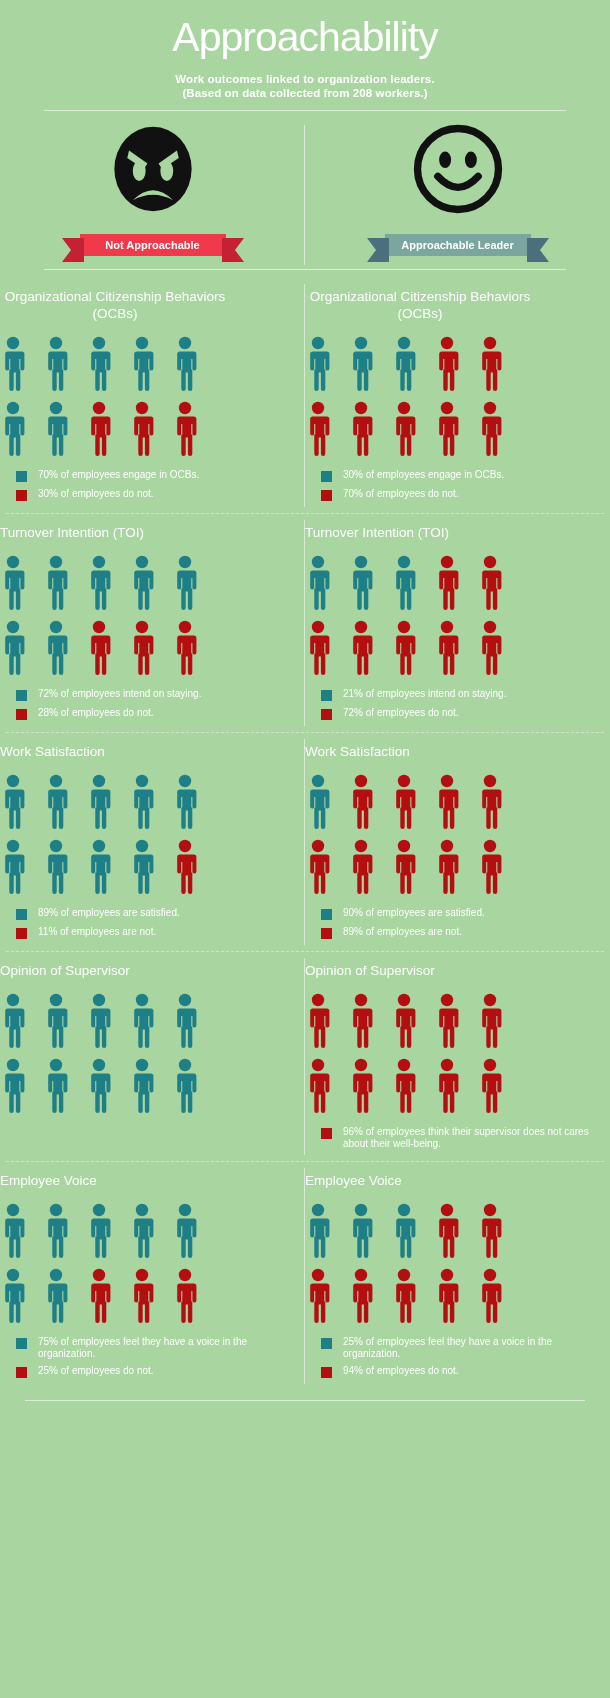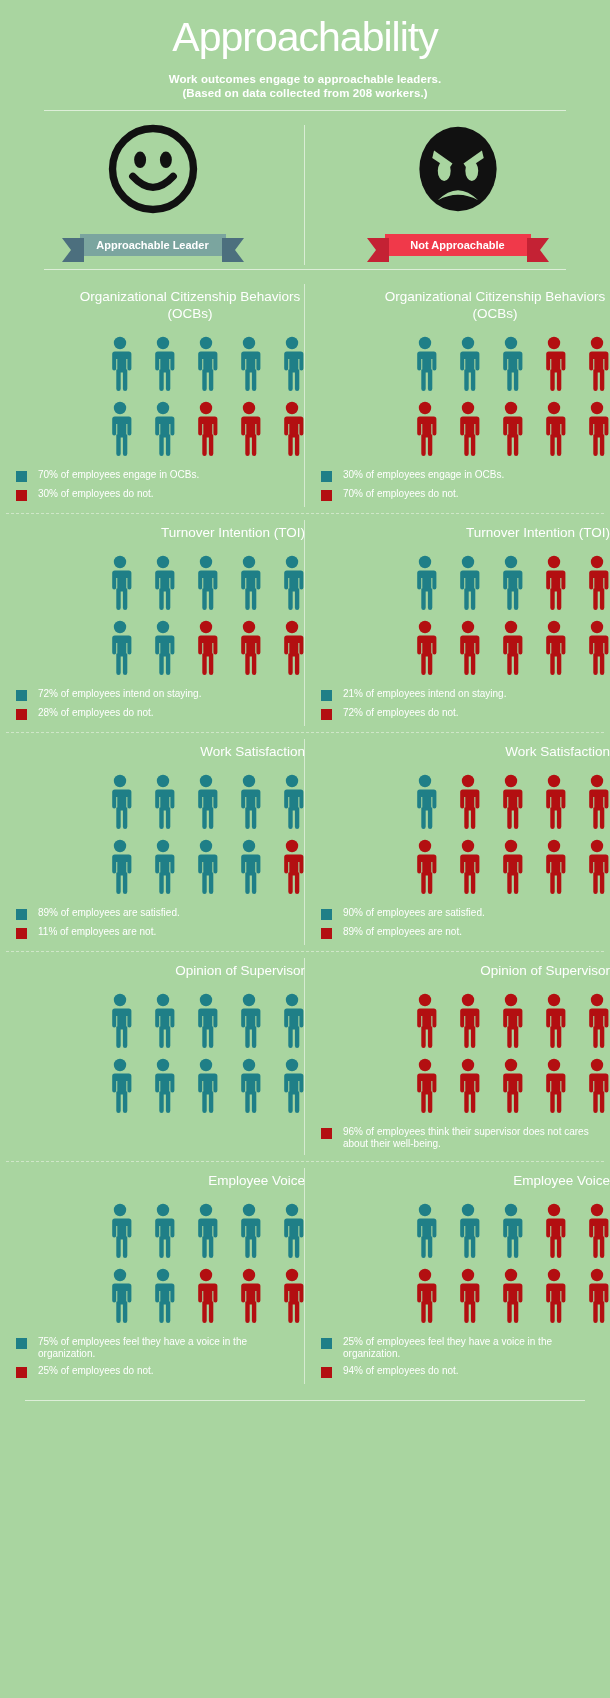--- a/index.html
+++ b/index.html
@@ -39,21 +39,21 @@
   .ribbon .tail.l { left:-18px; }
   .ribbon .tail.r { right:-18px; }
 
   #vdiv-top { position:absolute; left:304px; top:2px; width:1px; height:140px; background:#e6f2e2; opacity:.8; }
 
   
   #sections { margin-top:8px; position:relative; }
   .sec { display:flex; position:relative; }
   .sec .vdiv { position:absolute; left:304px; top:6px; bottom:6px; width:1px; background:#e6f2e2; opacity:.75; }
   .sec-sep { height:0; border-top:1px dashed #cfe6c8; margin:0 6px; }
-  .col { width:305px; padding:10px 0 6px 0; display:flex; flex-direction:column; align-items:flex-end; }
+  .col { width:305px; padding:10px 0 6px 0; display:flex; flex-direction:column; align-items:flex-start; }
   .sec-title {
     color:#ffffff; font-size:13.5px; line-height:17px; text-align:center;
     font-weight:400; max-width:230px;
   }
   .people { margin-top:14px; }
   .prow { display:flex; justify-content:center; gap:17px; margin-bottom:9px; }
   .prow:last-child { margin-bottom:0; }
   .legend { width:100%; padding-left:16px; margin-top:12px; }
   .lrow { display:flex; align-items:flex-start; margin-bottom:6px; }
   .swatch { width:11px; height:11px; flex:0 0 11px; margin-top:2px; margin-right:11px; }
@@ -62,48 +62,28 @@
   .ltext { color:#ffffff; font-size:10px; line-height:11.5px; }
 
   #footrule { height:1px; background:#e6f2e2; width:560px; margin:10px auto 0 auto; opacity:.85; }
 </style>
 </head>
 <body>
 
 <div id="header">
   <div id="title">Approachability</div>
   <div id="subtitle">
-    <div>Work outcomes engage to approachable leaders.</div>
+    <div>Work outcomes linked to organization leaders.</div>
     <div>(Based on data collected from 208 workers.)</div>
   </div>
   <div class="hrule"></div>
 </div>
 
 <div id="faces">
   <div id="vdiv-top"></div>
-
-  <div class="face-col">
-    <svg class="face" viewBox="0 0 100 100">
-      <circle cx="50" cy="50" r="44" fill="none" stroke="#111111" stroke-width="8"></circle>
-      <ellipse cx="36" cy="40" rx="6.5" ry="9" fill="#111111"></ellipse>
-      <ellipse cx="64" cy="40" rx="6.5" ry="9" fill="#111111"></ellipse>
-      <path d="M28 58 Q50 82 72 58" fill="none" stroke="#111111" stroke-width="8" stroke-linecap="round"></path>
-    </svg>
-    <div class="banner-wrap">
-      <div class="ribbon" id="rib-0" style="background: rgb(123, 165, 159);">
-        <svg class="tail l" viewBox="0 0 22 24">
-          <polygon points="0,0 22,0 22,24 0,24 9,12" fill="#4c6f7e"></polygon>
-        </svg>
-        <svg class="tail r" viewBox="0 0 22 24">
-          <polygon points="0,0 22,0 13,12 22,24 0,24" fill="#4c6f7e"></polygon>
-        </svg>
-        <span class="lbl">Approachable Leader</span>
-      </div>
-    </div>
-  </div>
 
   <div class="face-col">
     <svg class="face" viewBox="0 0 100 100">
       <ellipse cx="50" cy="50" rx="42" ry="46" fill="#111111"></ellipse>
       <path d="M24 30 L44 44 L40 50 L22 38 Z" fill="#a9d5a0"></path>
       <path d="M76 30 L56 44 L60 50 L78 38 Z" fill="#a9d5a0"></path>
       <ellipse cx="35" cy="52" rx="7" ry="11" fill="#a9d5a0"></ellipse>
       <ellipse cx="65" cy="52" rx="7" ry="11" fill="#a9d5a0"></ellipse>
       <path d="M28 84 Q50 62 72 84 Q50 72 28 84 Z" fill="#a9d5a0"></path>
     </svg>
@@ -112,20 +92,40 @@
         <svg class="tail l" viewBox="0 0 22 24">
           <polygon points="0,0 22,0 22,24 0,24 9,12" fill="#c42234"></polygon>
         </svg>
         <svg class="tail r" viewBox="0 0 22 24">
           <polygon points="0,0 22,0 13,12 22,24 0,24" fill="#c42234"></polygon>
         </svg>
         <span class="lbl">Not Approachable</span>
       </div>
     </div>
   </div>
+
+  <div class="face-col">
+    <svg class="face" viewBox="0 0 100 100">
+      <circle cx="50" cy="50" r="44" fill="none" stroke="#111111" stroke-width="8"></circle>
+      <ellipse cx="36" cy="40" rx="6.5" ry="9" fill="#111111"></ellipse>
+      <ellipse cx="64" cy="40" rx="6.5" ry="9" fill="#111111"></ellipse>
+      <path d="M28 58 Q50 82 72 58" fill="none" stroke="#111111" stroke-width="8" stroke-linecap="round"></path>
+    </svg>
+    <div class="banner-wrap">
+      <div class="ribbon" id="rib-0" style="background: rgb(123, 165, 159);">
+        <svg class="tail l" viewBox="0 0 22 24">
+          <polygon points="0,0 22,0 22,24 0,24 9,12" fill="#4c6f7e"></polygon>
+        </svg>
+        <svg class="tail r" viewBox="0 0 22 24">
+          <polygon points="0,0 22,0 13,12 22,24 0,24" fill="#4c6f7e"></polygon>
+        </svg>
+        <span class="lbl">Approachable Leader</span>
+      </div>
+    </div>
+  </div>
 </div>
 
 <div class="hrule" style="margin-top:8px;"></div>
 
 <div id="sections">
     <div class="sec">
       <div class="vdiv"></div>
       <div class="col">
         <div class="sec-title">Organizational Citizenship Behaviors (OCBs)</div>
         <div class="people">

